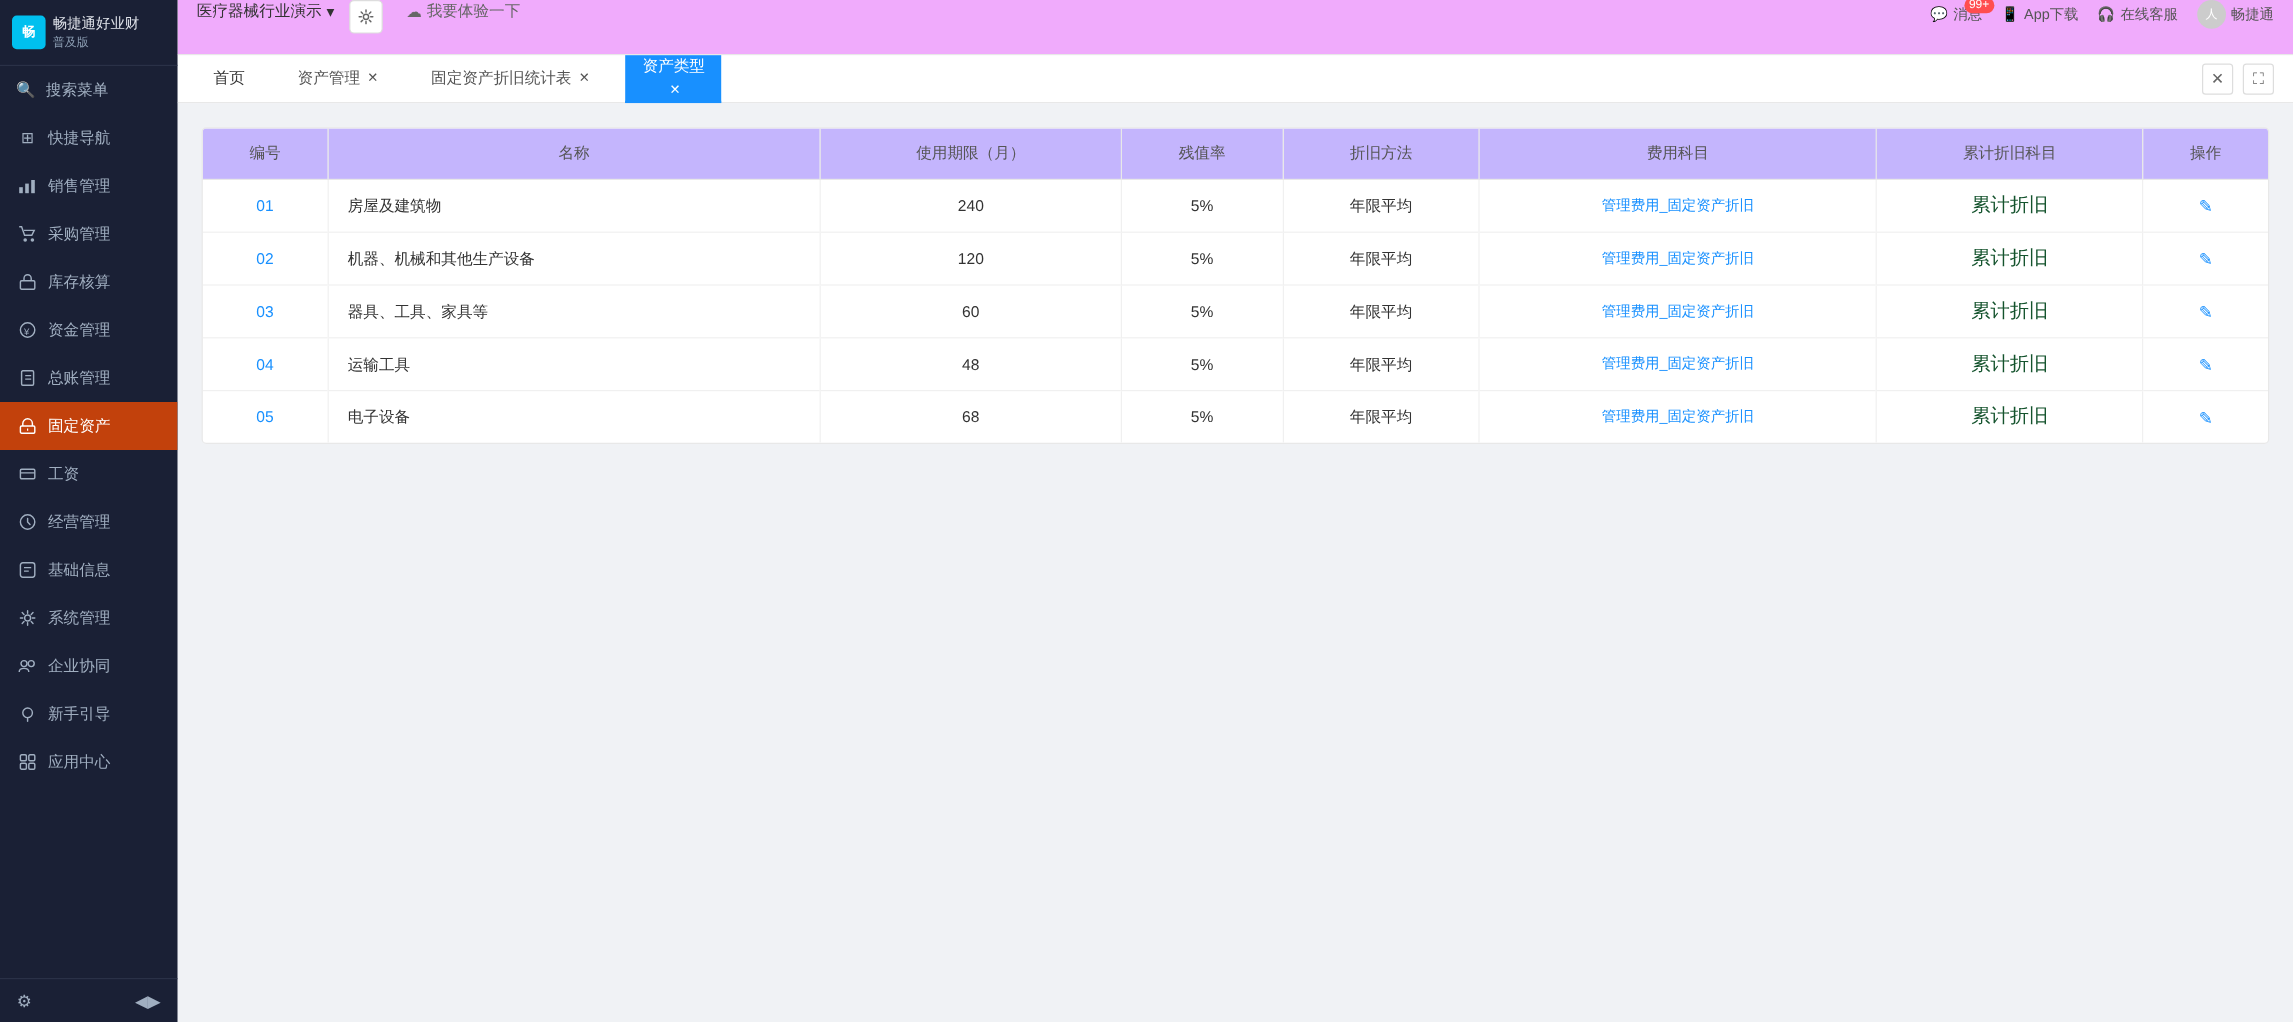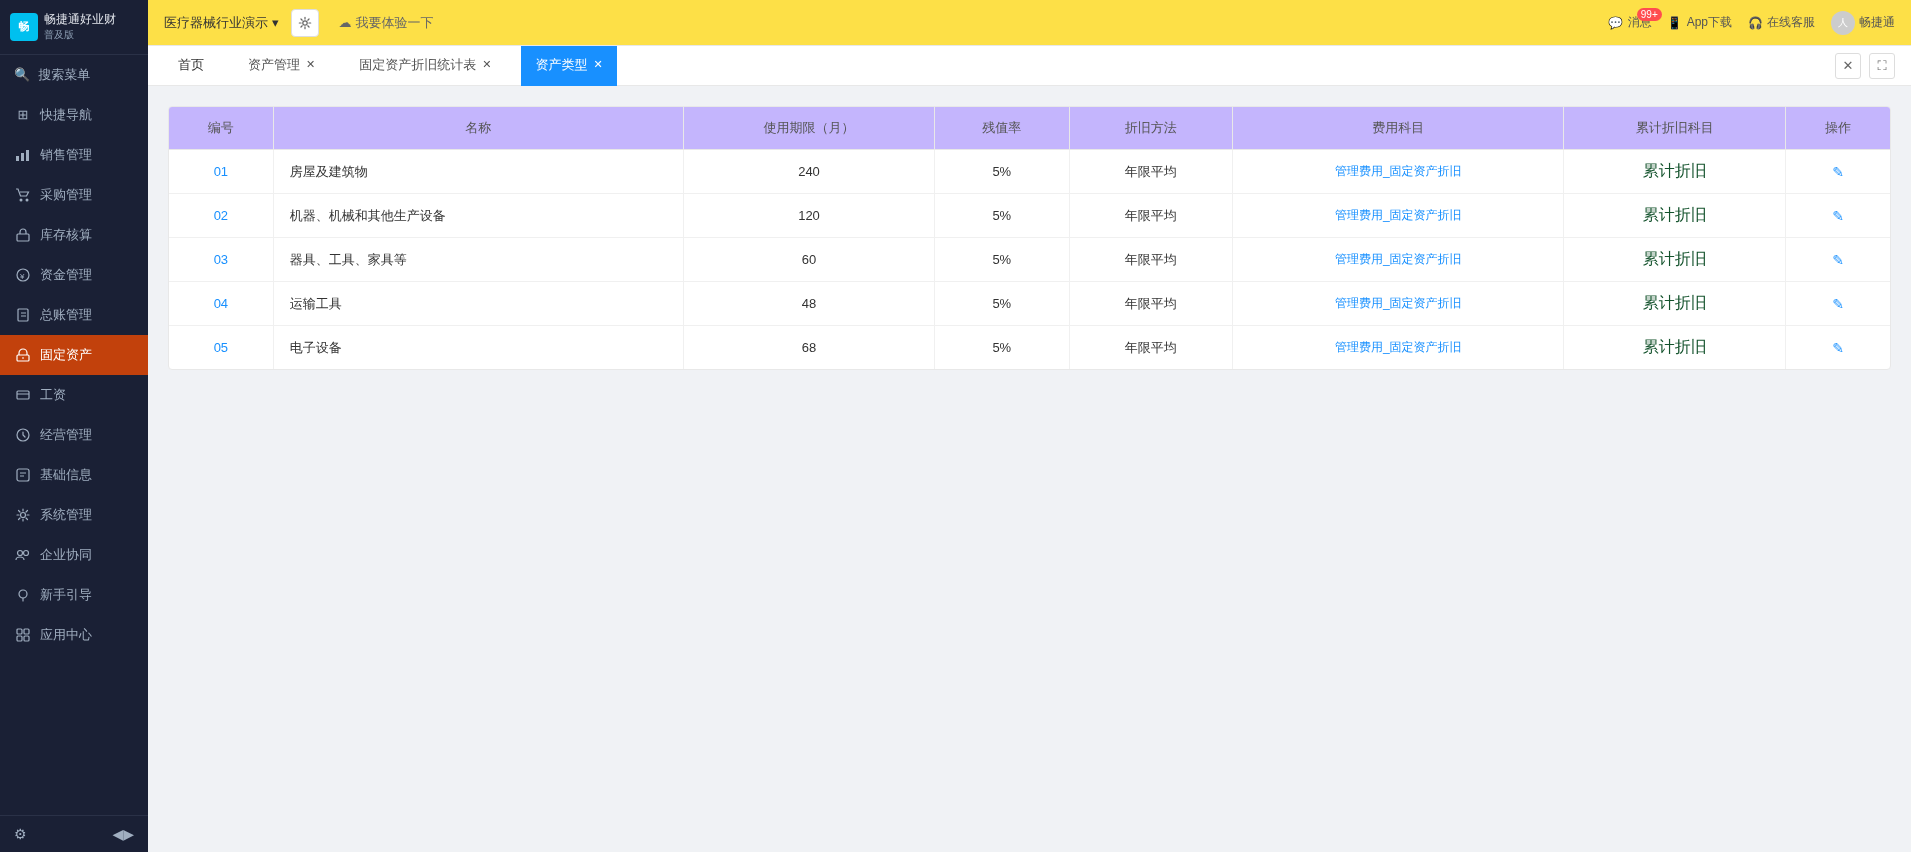--- a/index.html
+++ b/index.html
@@ -56,24 +56,24 @@
     .main {
       flex: 1;
       display: flex;
       flex-direction: column;
       height: 100%;
       overflow: hidden;
     }
 
     
     .top-header {
-      background: #fde047;
+      background: #f0abfc;
       border-bottom: 1px solid #e8e8e8;
       display: flex;
-      align-items: center;
+      align-items: flex-start;
       padding: 0 16px;
       height: 46px;
       gap: 12px;
     }
     .industry-selector {
       display: flex; align-items: center; gap: 4px;
       color: #333; font-size: 13px; cursor: pointer;
     }
     .gear-btn {
       width: 28px; height: 28px;
@@ -118,20 +118,21 @@
       display: flex; align-items: center; gap: 4px;
       padding: 0 14px; height: 40px;
       font-size: 13px; color: #555; cursor: pointer;
       border-bottom: 2px solid transparent;
     }
     .tab-item.home { color: #333; }
     .tab-item.active {
       background: #1890ff; color: #fff;
       border-bottom: 2px solid #1890ff;
       border-radius: 0;
+      flex-direction: column;
     }
     .tab-close {
       font-size: 11px; color: inherit; margin-left: 2px;
     }
     .tab-controls {
       margin-left: auto; display: flex; align-items: center; gap: 8px;
     }
     .tab-ctrl-btn {
       width: 26px; height: 26px;
       border: 1px solid #ddd; border-radius: 3px;

